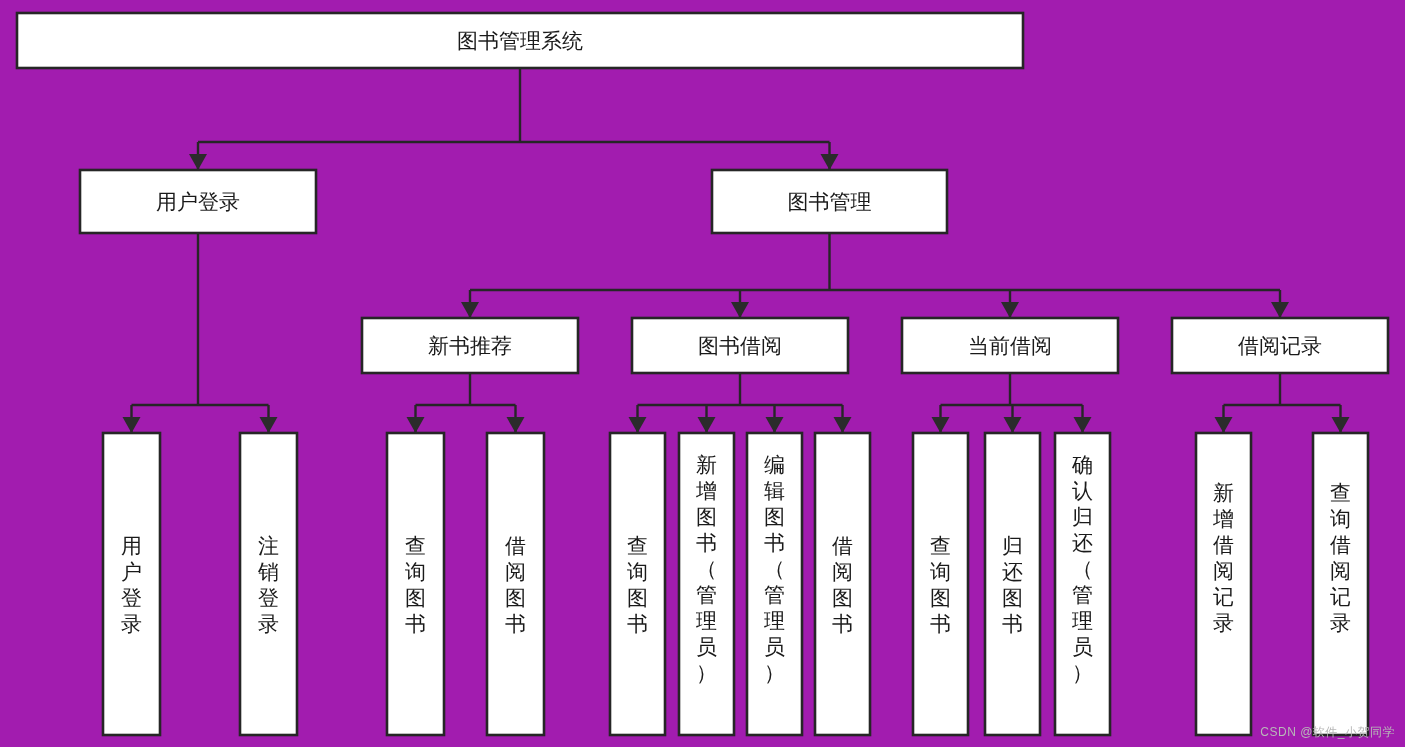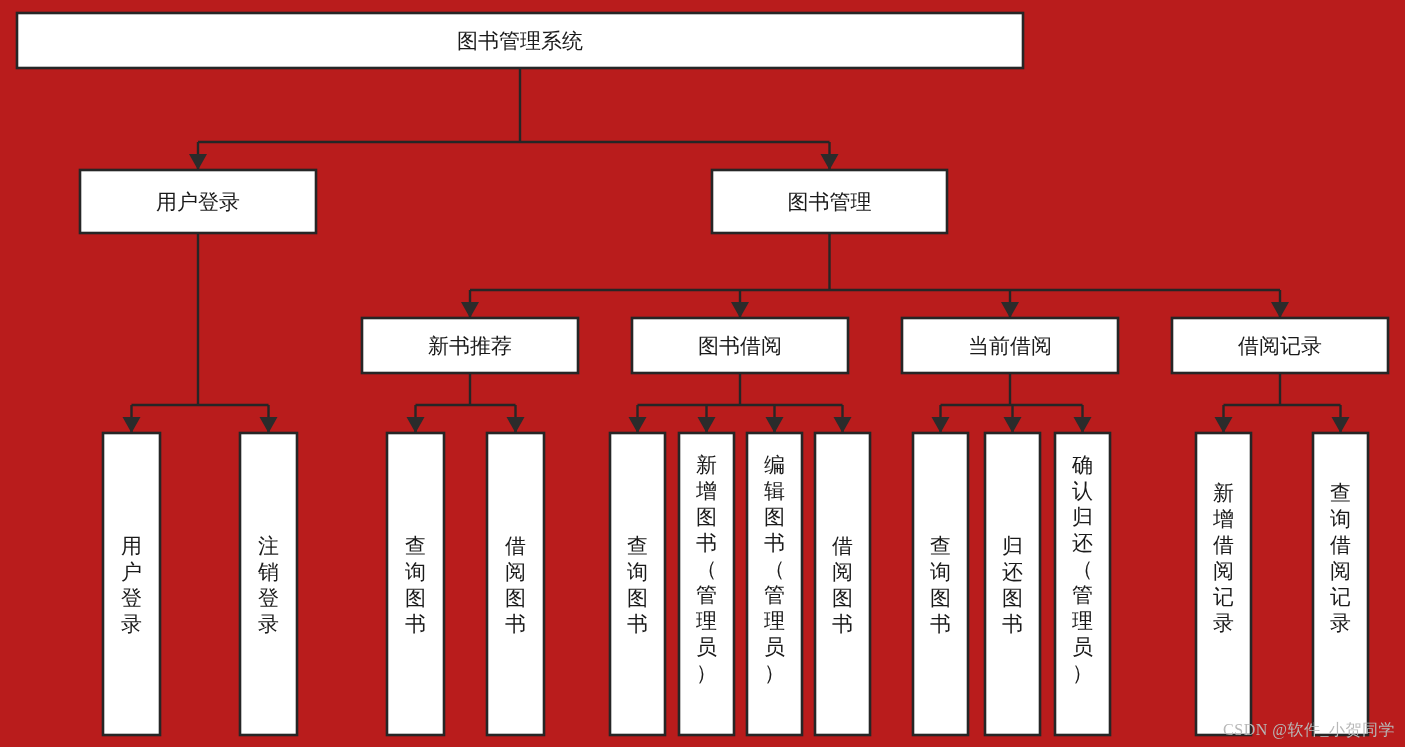--- a/index.html
+++ b/index.html
@@ -11,21 +11,21 @@
     width: 1405px;
     height: 747px;
     font-family: "Liberation Sans", sans-serif;
     overflow: hidden;
     position: relative;
   }
   #diagram-root {
     position: relative;
     width: 1405px;
     height: 747px;
-    background: #b91c1c;
+    background: #a21caf;
   }
   svg#flow-svg {
     position: absolute;
     left: 0;
     top: 0;
     width: 1405px;
     height: 747px;
     display: block;
   }
   .node-box {
@@ -53,22 +53,22 @@
   .node-label-v {
     font-family: "Liberation Sans", sans-serif;
     font-size: 21px;
     fill: #1a1a1a;
     text-anchor: middle;
   }
   .watermark {
     position: absolute;
     right: 10px;
     bottom: 6px;
-    font-family: Liberation Serif, serif;
-    font-size: 16px;
+    font-family: Liberation Sans, sans-serif;
+    font-size: 12px;
     color: #b8b8b8;
     letter-spacing: 0.5px;
     white-space: nowrap;
     pointer-events: none;
     text-align: right;
   }
 </style>
 </head>
 <body>
 

